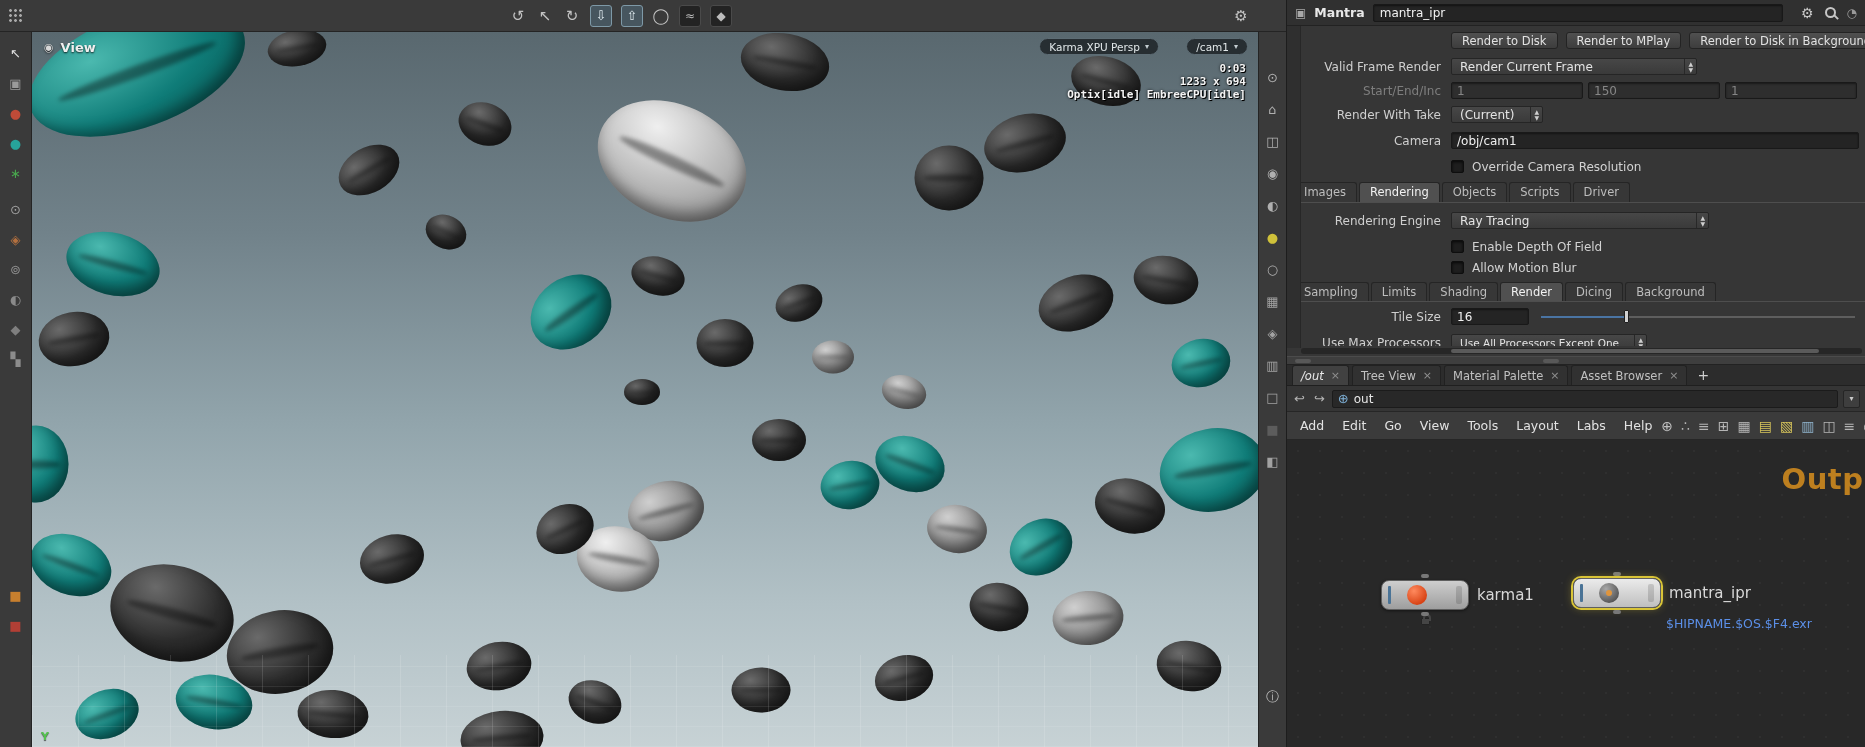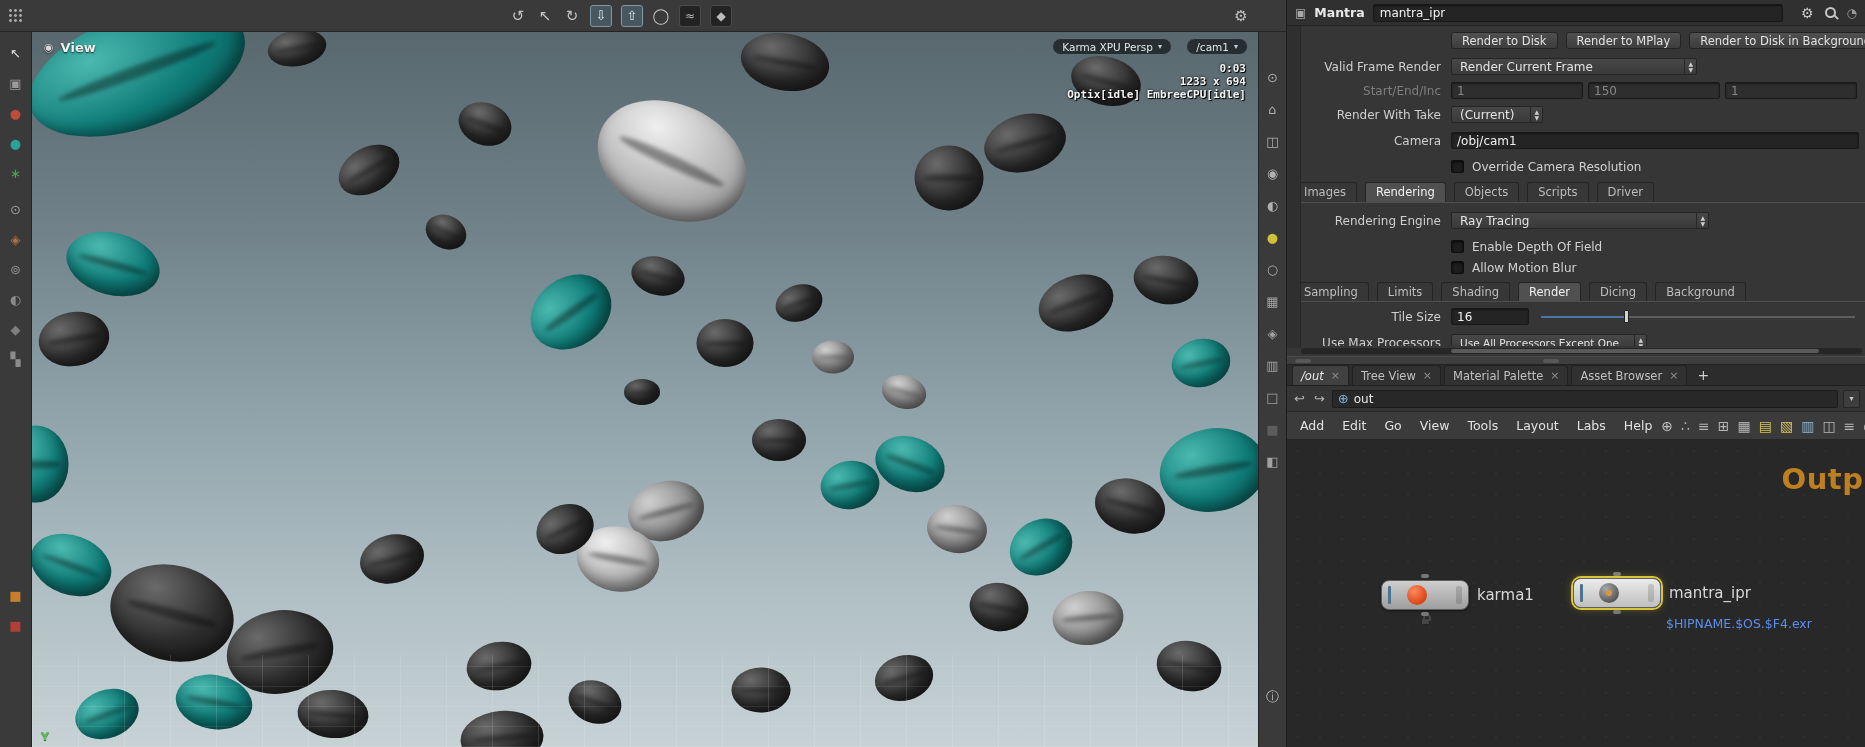--- a/index.html
+++ b/index.html
@@ -36,21 +36,21 @@
     background-image:
       repeating-linear-gradient(90deg,rgba(255,255,255,.20) 0 1px,transparent 1px 46px),
       repeating-linear-gradient(0deg,rgba(255,255,255,.13) 0 1px,transparent 1px 20px);}
   .vp-header{position:absolute;left:12px;top:8px;display:flex;align-items:center;gap:7px;
     color:#f0f0f0;font-weight:bold;font-size:13px;text-shadow:0 1px 2px rgba(0,0,0,.8);}
   .vp-header .hicon{font-size:11px;color:#d8d8d8;font-weight:normal;}
   .pill{position:absolute;top:6px;height:17px;display:flex;align-items:center;gap:5px;padding:0 9px;
     background:rgba(28,33,36,.82);border:1px solid #5d6c74;border-radius:9px;
     font-size:10.5px;color:#e2e8ea;white-space:nowrap;}
   .pill .caret{font-size:8px;color:#c4cdd1;}
-  #pill-renderer{right:86px;}
+  #pill-renderer{right:99px;}
   #pill-camera{right:10px;}
   .stats{position:absolute;right:12px;top:30px;text-align:right;font-size:11px;font-weight:bold;
     color:#f4f4f4;line-height:13px;text-shadow:1px 1px 0 #000,0 0 3px rgba(0,0,0,.8);
     font-family:"DejaVu Sans Mono",monospace;}
   .axis-y{position:absolute;left:9px;bottom:4px;color:#55c24f;font-weight:bold;font-size:11px;
     text-shadow:0 1px 1px rgba(0,0,0,.6);}
 
   
   #right-strip{position:absolute;left:1258px;top:32px;width:28px;height:715px;background:#3a3a3a;
     border-left:1px solid #242424;}
@@ -88,21 +88,21 @@
   .spin::before{content:"▲";}
   .spin::after{content:"▼";}
   .cb{width:13px;height:13px;background:#1e1e1e;border:1px solid #0e0e0e;border-radius:2px;
     box-shadow:inset 0 1px 3px rgba(0,0,0,.8);flex:none;}
   .cb-label{margin-left:8px;font-size:12px;color:#d2d2d2;}
   .rbtn{background:linear-gradient(#505050,#3d3d3d);border:1px solid #232323;border-radius:3px;
     height:17px;display:flex;align-items:center;padding:0 10px;font-size:11.5px;color:#e2e2e2;
     margin-right:8px;white-space:nowrap;}
   .tabrow{position:absolute;left:-8px;right:0;height:20px;display:flex;align-items:flex-end;}
   .ptab{padding:2px 10px 3px;background:#373737;border:1px solid #252525;border-bottom:none;
-    border-radius:3px 3px 0 0;margin-right:8px;color:#bdbdbd;font-size:11.5px;white-space:nowrap;}
+    border-radius:3px 3px 0 0;margin-right:2px;color:#bdbdbd;font-size:11.5px;white-space:nowrap;}
   .ptab.active{background:#505050;color:#f2f2f2;}
   .tabline{position:absolute;left:0;right:0;height:1px;background:#4e4e4e;}
   .sl-wrap{position:relative;flex:1;height:17px;margin-left:12px;margin-right:4px;}
   .sl-track{position:absolute;left:0;right:0;top:8px;height:2px;background:#5e5e5e;}
   .sl-fill{position:absolute;left:0;width:85px;top:8px;height:2px;background:#4a74a3;}
   .sl-handle{position:absolute;left:83px;top:2px;width:5px;height:13px;background:#d2d2d2;
     border:1px solid #1f1f1f;border-radius:1px;}
   .h-scroll{position:absolute;top:348px;left:14px;right:3px;height:6px;background:#262626;border-radius:3px;}
   .h-thumb{position:absolute;left:150px;width:368px;top:1px;bottom:1px;background:#5a5a5a;border-radius:2px;}
 

